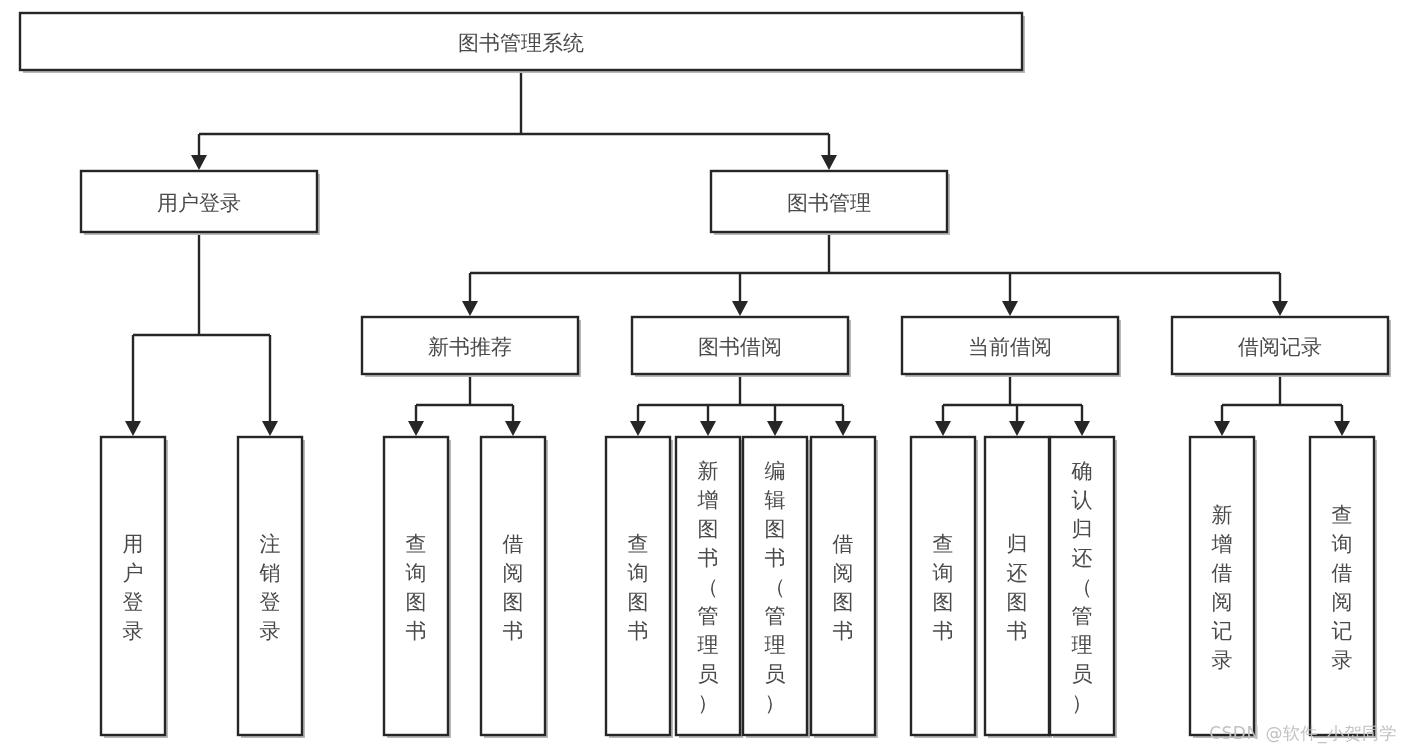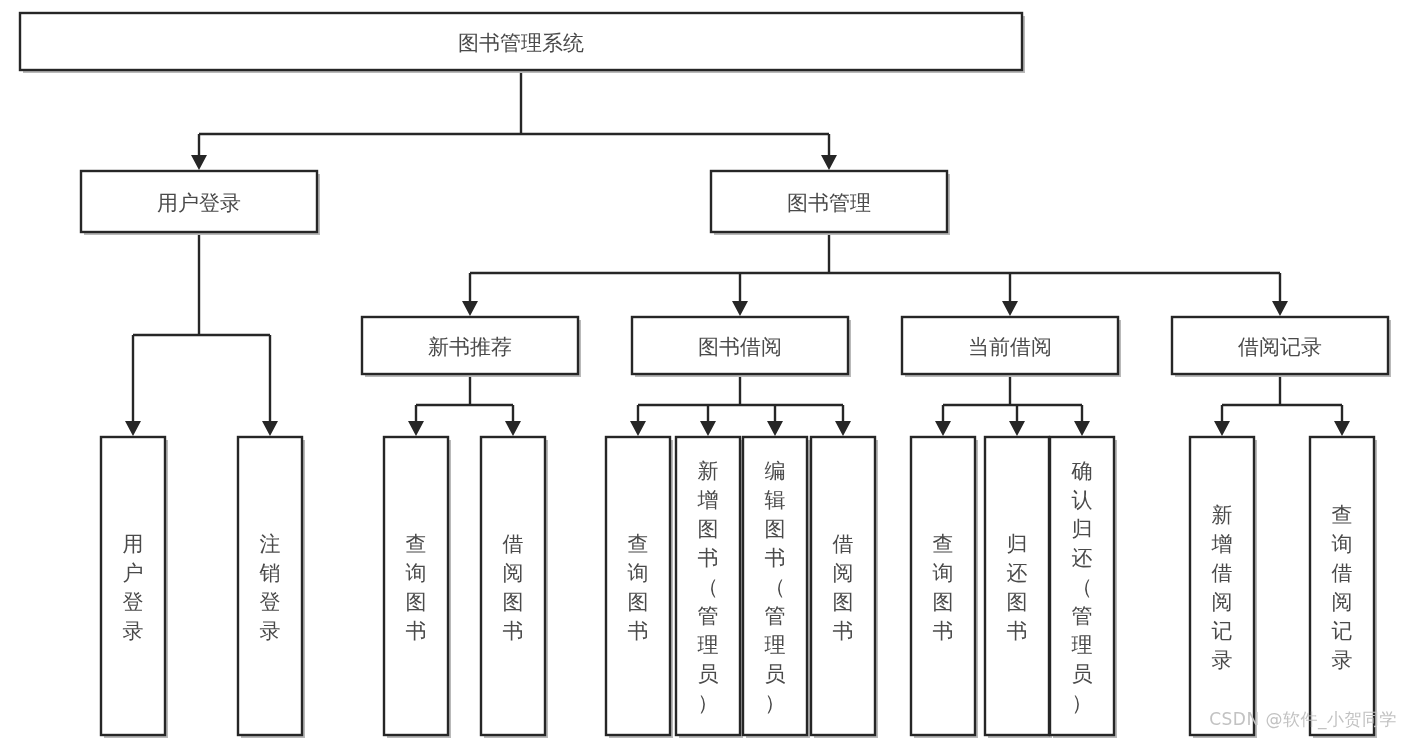--- a/index.html
+++ b/index.html
@@ -54,21 +54,21 @@
   }
   .node-label-v {
     fill: #4a4a4a;
     font-family: "DejaVu Sans", "Liberation Sans", sans-serif;
     font-size: 21px;
     text-anchor: middle;
   }
   .watermark {
     position: absolute;
     right: 8px;
-    bottom: 14px;
+    bottom: 0;
     color: #c2c2c2;
     font-size: 17px;
     font-family: "DejaVu Sans", "Liberation Sans", sans-serif;
     letter-spacing: 0.5px;
     white-space: nowrap;
     pointer-events: none;
   }
 </style>
 </head>
 <body>

